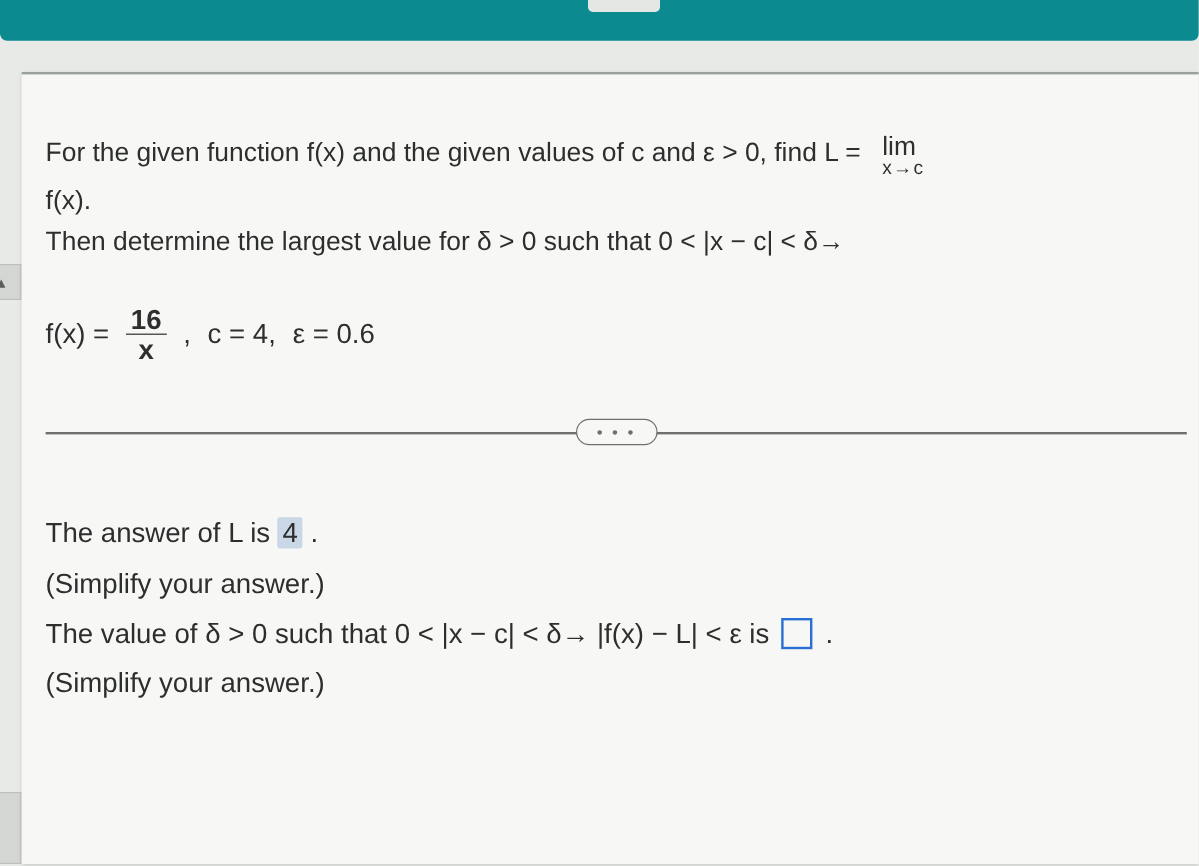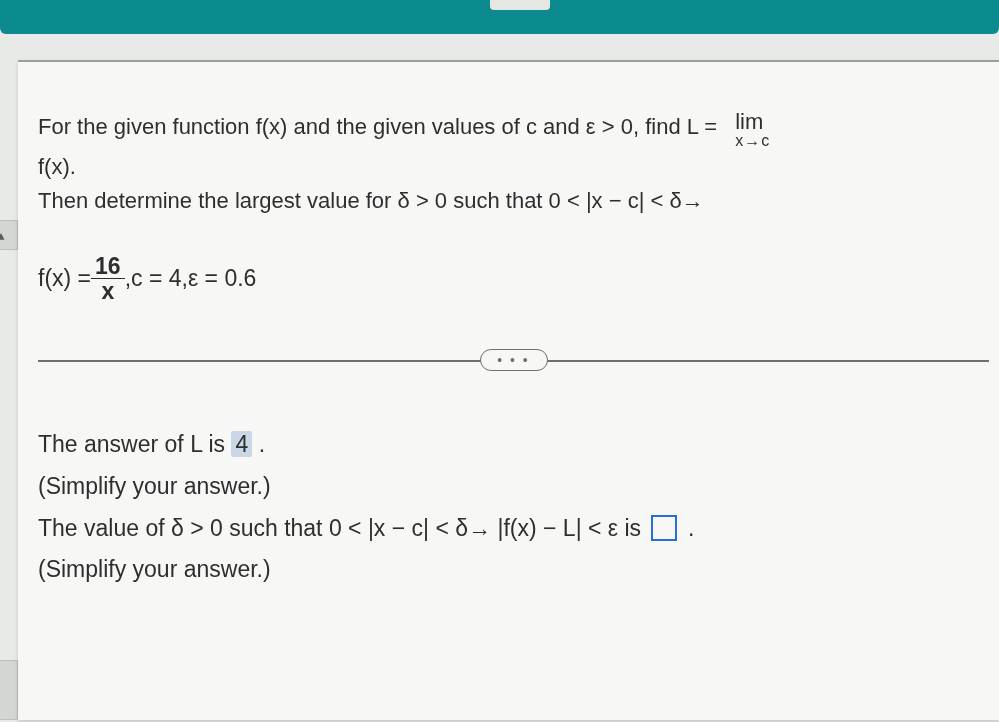--- a/index.html
+++ b/index.html
@@ -73,21 +73,21 @@
     right: 0px;
     width: 16px;
     height: 30px;
     display:flex;align-items:center;justify-content:center;
     color:#555;font-size:20px;
   }
   .prompt-block { max-width: 940px; margin-top: 20px; }
   .limit-line { display:flex; align-items:flex-start; gap:6px; flex-wrap:nowrap;}
   .limit { display:inline-flex; flex-direction:column; line-height:1.05; font-size:22px;}
   .limit .sub { font-size:16px; letter-spacing:1px;}
-  .func-def { margin-top: 36px; display:flex; align-items:center; font-size:23px;}
+  .func-def { margin-top: 36px; display:flex; align-items:center; gap:14px; font-size:23px;}
   .frac { display:inline-flex; flex-direction:column; align-items:center; line-height:1.05;font-weight:bold;}
   .frac .num { border-bottom:1.8px solid #2d2f2e; padding:0 4px;}
   .frac .den { padding:0 4px;}
   .divider-row { margin-top:46px; position:relative; height:24px;}
   .hline { position:absolute; left:0; right:0; top:11px; height:1.6px; background:#6d706d;}
   .pill {
     position:absolute; left:50%; transform:translateX(-50%);
     top:0; height:22px; width:68px;
     border:1.6px solid #6d706d; border-radius:11px;
     background:#f7f8f6; display:flex; align-items:center; justify-content:center;

